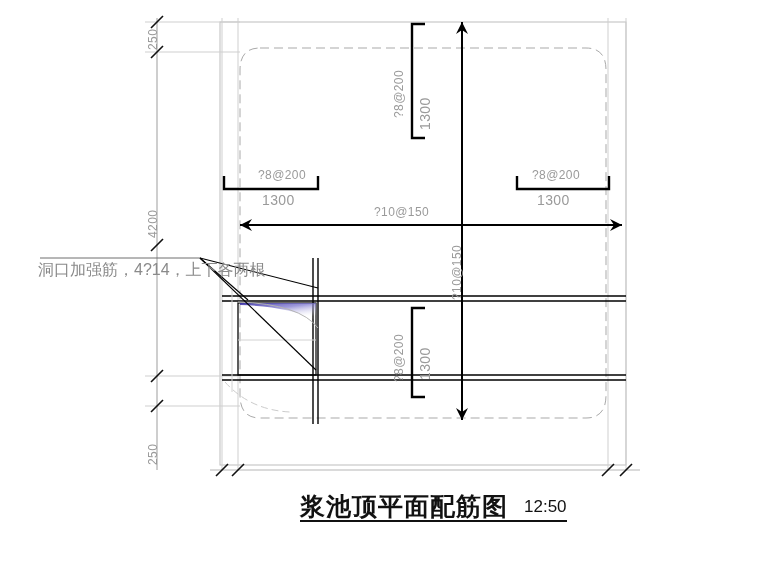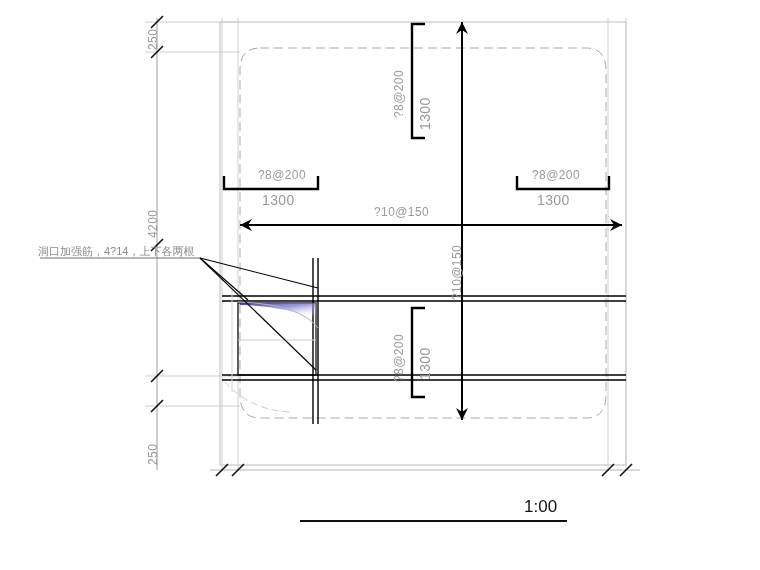--- a/index.html
+++ b/index.html
@@ -60,21 +60,22 @@
     white-space: nowrap;
     color: #8e8e8e;
     font-family: "Liberation Sans", sans-serif;
     font-size: 12.5px;
   }
   .leader-text {
     position: absolute;
     white-space: nowrap;
     color: #8a8a8a;
     font-family: "Liberation Sans", sans-serif;
-    font-size: 11px;
+    font-size: 16px;
+    margin-top: 16px;
   }
 </style>
 </head>
 <body>
 
 <div id="drawing-root">
 
   <svg class="cad" viewBox="0 0 760 570">
     <defs>
       <linearGradient id="openingGrad" x1="0" y1="0" x2="0.6" y2="1">
@@ -203,17 +204,18 @@
   <div class="txt" style="left:374px; top:205px;">?10@150</div>
 
   <div class="txt vert" style="left:450px; top:300px;">?10@150</div>
 
   <div class="txt vert" style="left:392px; top:382px;">?8@200</div>
 
   <div class="txt vert" style="left:417px; top:380px; font-size:14px;">1300</div>
 
   <div class="leader-text" style="left:38px; top:244px;">洞口加强筋，4?14，上下各两根</div>
 
-
-  <div class="title-scale" style="left:524px; top:497px;">1:00</div>
+  <div class="title-text" style="left:300px; top:490px;">浆池顶平面配筋图</div>
+
+  <div class="title-scale" style="left:524px; top:497px;">12:50</div>
 
 
 </div>
 
 </body></html>

